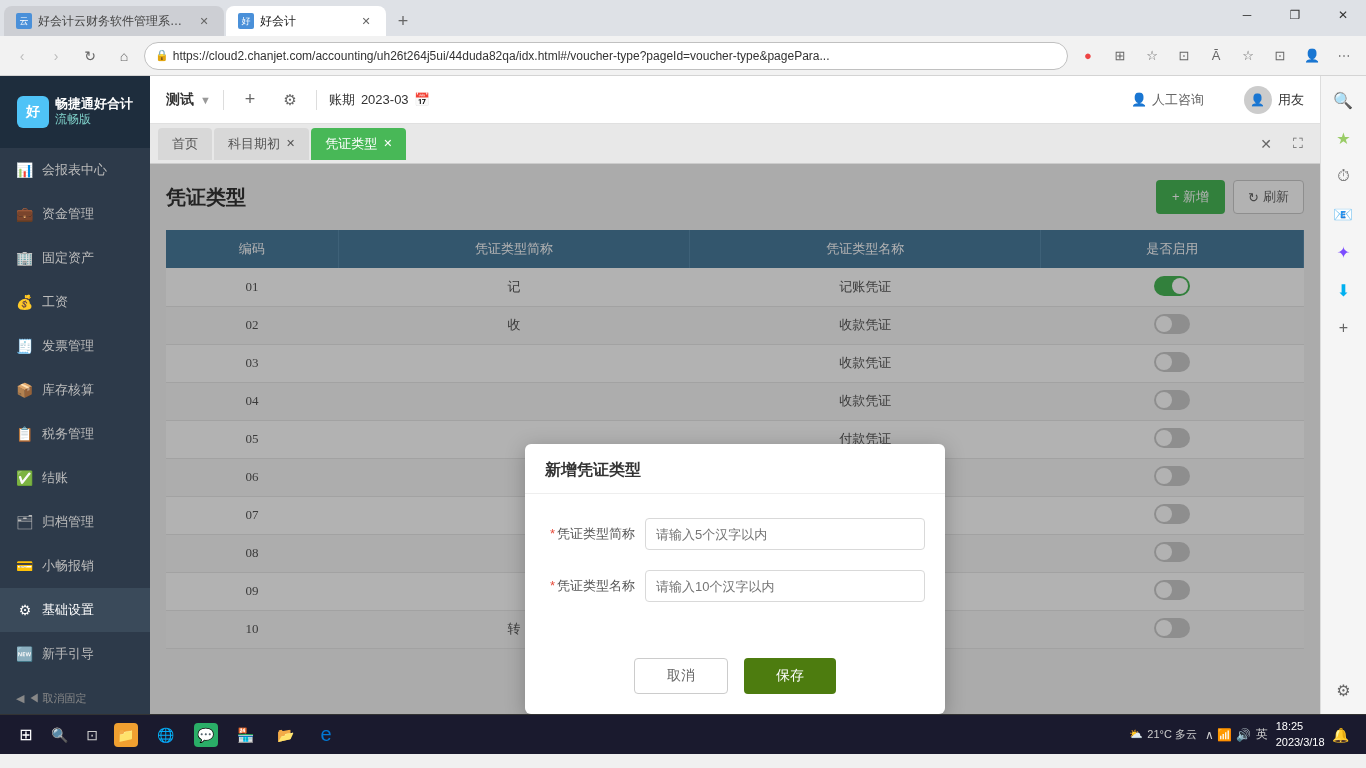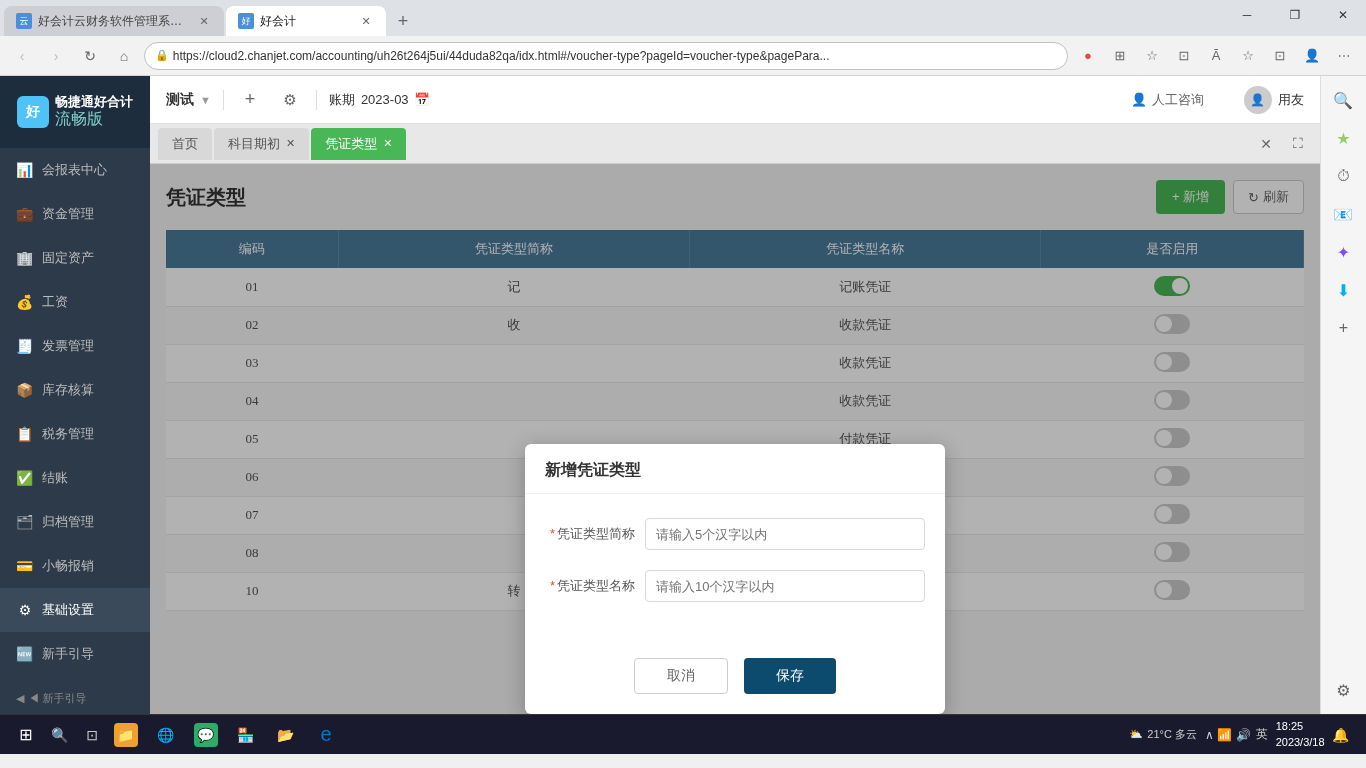--- a/index.html
+++ b/index.html
@@ -28,21 +28,21 @@
 
     
     .app-container { display: flex; width: 1366px; height: 638px; }
 
     
     .sidebar { width: 150px; height: 100%; background: #2d3a4a; display: flex; flex-direction: column; color: #ccc; flex-shrink: 0; }
     .sidebar-header { height: 72px; background: #1e2d3d; display: flex; flex-direction: column; align-items: center; justify-content: center; padding: 8px; }
     .sidebar-logo { display: flex; align-items: center; gap: 6px; }
     .logo-icon { width: 32px; height: 32px; background: #4fc3f7; border-radius: 6px; display: flex; align-items: center; justify-content: center; color: #fff; font-size: 14px; font-weight: bold; }
     .logo-text { color: #fff; font-size: 13px; font-weight: bold; line-height: 1.2; }
-    .logo-sub { color: #7ecfc8; font-size: 16px; }
+    .logo-sub { color: #7ecfc8; font-size: 12px; }
     .sidebar-menu { flex: 1; overflow-y: auto; }
     .sidebar-menu::-webkit-scrollbar { width: 4px; }
     .sidebar-menu::-webkit-scrollbar-thumb { background: #4a5a6a; }
     .menu-item { height: 44px; display: flex; align-items: center; padding: 0 16px; gap: 8px; cursor: pointer; color: #bbb; font-size: 13px; }
     .menu-item.active { background: #3a4a5a; color: #fff; }
     .menu-item .menu-icon { width: 18px; height: 18px; display: flex; align-items: center; justify-content: center; font-size: 14px; flex-shrink: 0; }
     .sidebar-footer { padding: 8px 16px; font-size: 11px; color: #888; cursor: pointer; display: flex; align-items: center; gap: 4px; }
 
     
     .right-panel { width: 46px; background: #f5f5f5; border-left: 1px solid #ddd; display: flex; flex-direction: column; align-items: center; padding: 8px 0; gap: 6px; flex-shrink: 0; }
@@ -96,21 +96,21 @@
     .modal-overlay { position: absolute; top: 0; left: 0; right: 0; bottom: 0; background: rgba(0,0,0,0.3); display: flex; align-items: flex-end; justify-content: center; z-index: 100; }
     .modal { background: #fff; border-radius: 6px; width: 420px; padding: 0; box-shadow: 0 4px 20px rgba(0,0,0,0.25); }
     .modal-header { padding: 16px 20px 12px; font-size: 16px; color: #333; font-weight: bold; border-bottom: 1px solid #eee; }
     .modal-body { padding: 24px 20px; }
     .form-row { display: flex; align-items: center; margin-bottom: 20px; }
     .form-label { width: 100px; font-size: 13px; color: #555; text-align: right; padding-right: 10px; flex-shrink: 0; }
     .form-label .required { color: #e74c3c; margin-right: 2px; }
     .form-input { flex: 1; height: 32px; border: 1px solid #d9d9d9; border-radius: 4px; padding: 0 10px; font-size: 13px; color: #333; outline: none; font-family: inherit; }
     .modal-footer { padding: 12px 20px 20px; display: flex; justify-content: center; gap: 16px; }
     .btn-cancel { height: 36px; padding: 0 32px; background: #fff; color: #666; border: 1px solid #ccc; border-radius: 4px; font-size: 14px; cursor: pointer; font-family: inherit; }
-    .btn-save { height: 36px; padding: 0 32px; background: #0c4a6e; color: #fff; border: none; border-radius: 4px; font-size: 14px; cursor: pointer; font-family: inherit; }
+    .btn-save { height: 36px; padding: 0 32px; background: #4d7c0f; color: #fff; border: none; border-radius: 4px; font-size: 14px; cursor: pointer; font-family: inherit; }
 
     
     .taskbar { height: 40px; background: #1a1a2e; display: flex; align-items: center; padding: 0 8px; border-top: 1px solid #333; }
     .taskbar-start { width: 36px; height: 32px; display: flex; align-items: center; justify-content: center; color: #fff; font-size: 16px; cursor: pointer; }
     .taskbar-search { width: 32px; height: 32px; display: flex; align-items: center; justify-content: center; color: #ccc; font-size: 14px; cursor: pointer; }
     .taskbar-apps { display: flex; gap: 4px; align-items: center; flex: 1; }
     .taskbar-app { width: 36px; height: 36px; display: flex; align-items: center; justify-content: center; border-radius: 4px; cursor: pointer; }
     .taskbar-app-icon { width: 24px; height: 24px; border-radius: 4px; display: flex; align-items: center; justify-content: center; font-size: 14px; }
     .taskbar-spacer { flex: 1; }
     .taskbar-tray { display: flex; align-items: center; gap: 8px; padding-right: 8px; }
@@ -235,21 +235,21 @@
         <span class="menu-icon">🆕</span>
         <span>新手引导</span>
       </div>
       <div class="menu-item">
         
         
       </div>
     </div>
     <div class="sidebar-footer">
       <span>◀</span>
-      <span>◀ 新手引导</span>
+      <span>◀ 取消固定</span>
     </div>
   </div>
 
   <div class="main-content">
 
     <div class="app-toolbar">
       <div class="toolbar-company">
         <span class="company-name">测试</span>
         <span class="company-arrow">▼</span>
       </div>
@@ -381,20 +381,30 @@
       <td>
         <div class="toggle-switch off">
           <div class="toggle-knob"></div>
         </div>
       </td>
     </tr>
             <tr>
       <td>08</td>
       <td></td>
       <td>现金凭证</td>
+      <td>
+        <div class="toggle-switch off">
+          <div class="toggle-knob"></div>
+        </div>
+      </td>
+    </tr>
+            <tr>
+      <td>09</td>
+      <td></td>
+      <td>行凭证</td>
       <td>
         <div class="toggle-switch off">
           <div class="toggle-knob"></div>
         </div>
       </td>
     </tr>
             <tr>
       <td>10</td>
       <td>转</td>
       <td>转账凭证</td>

